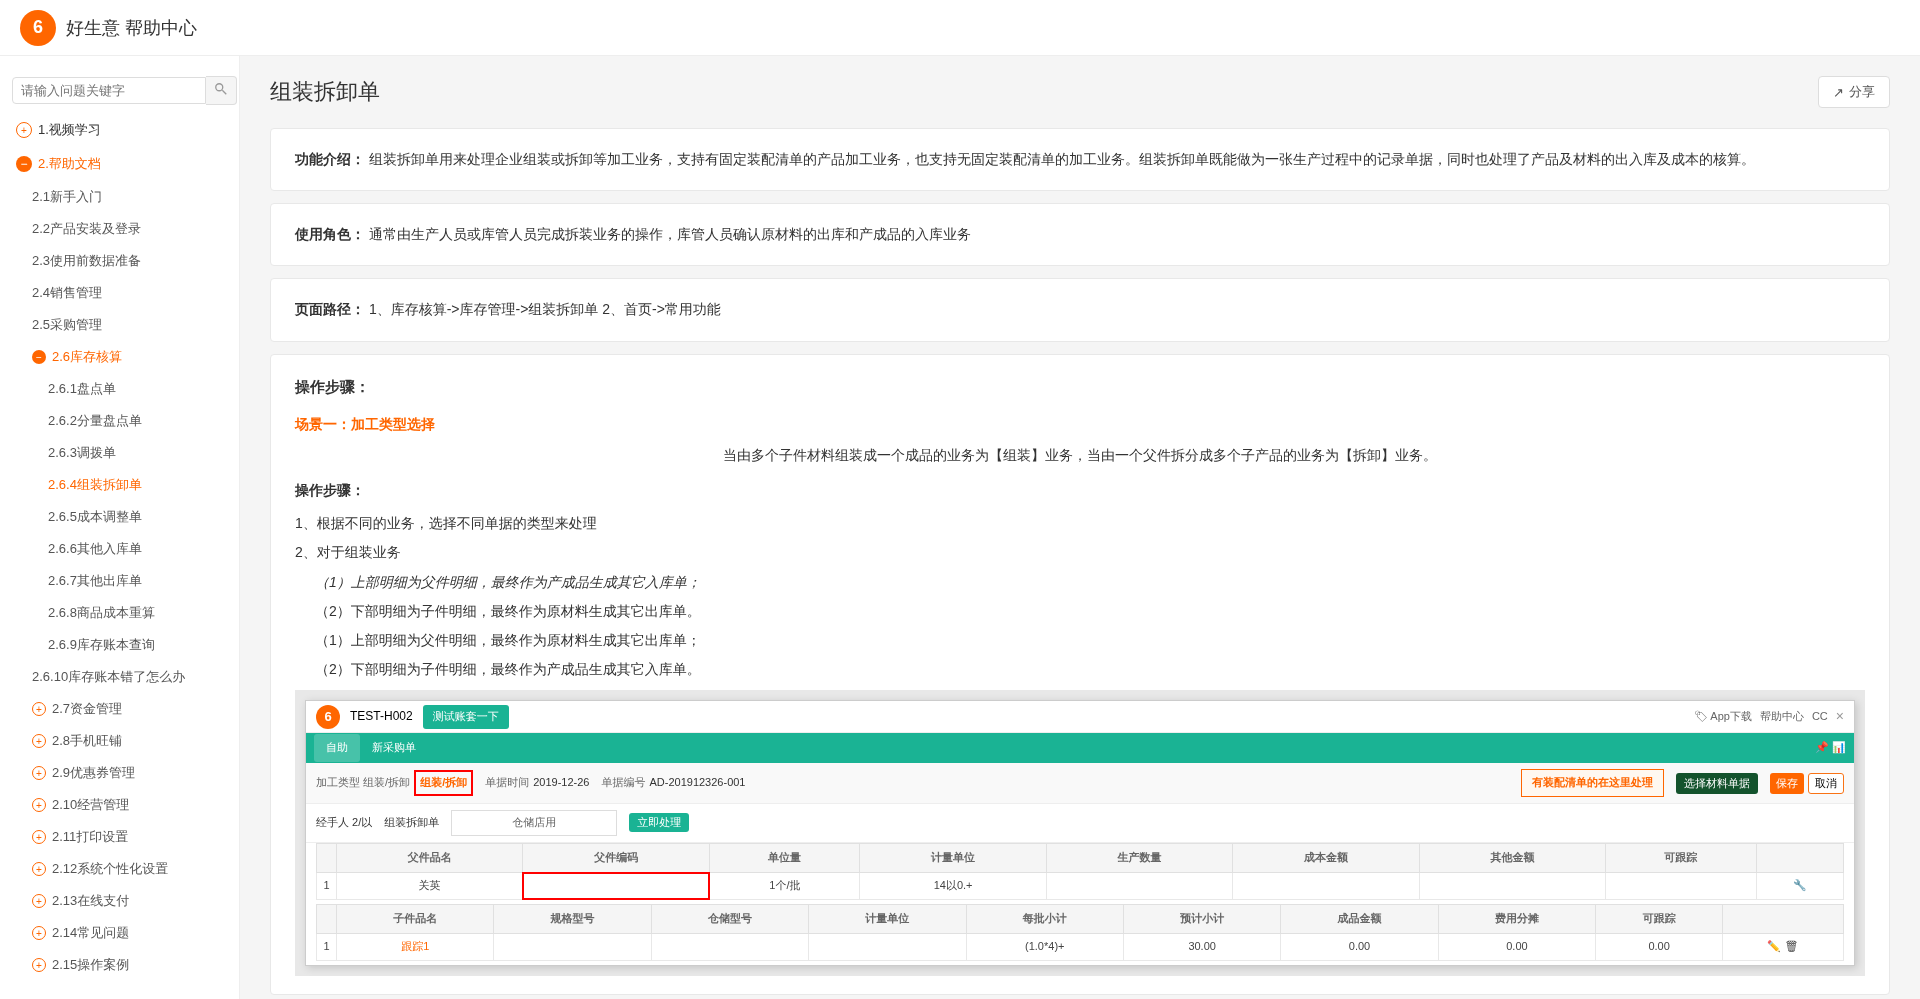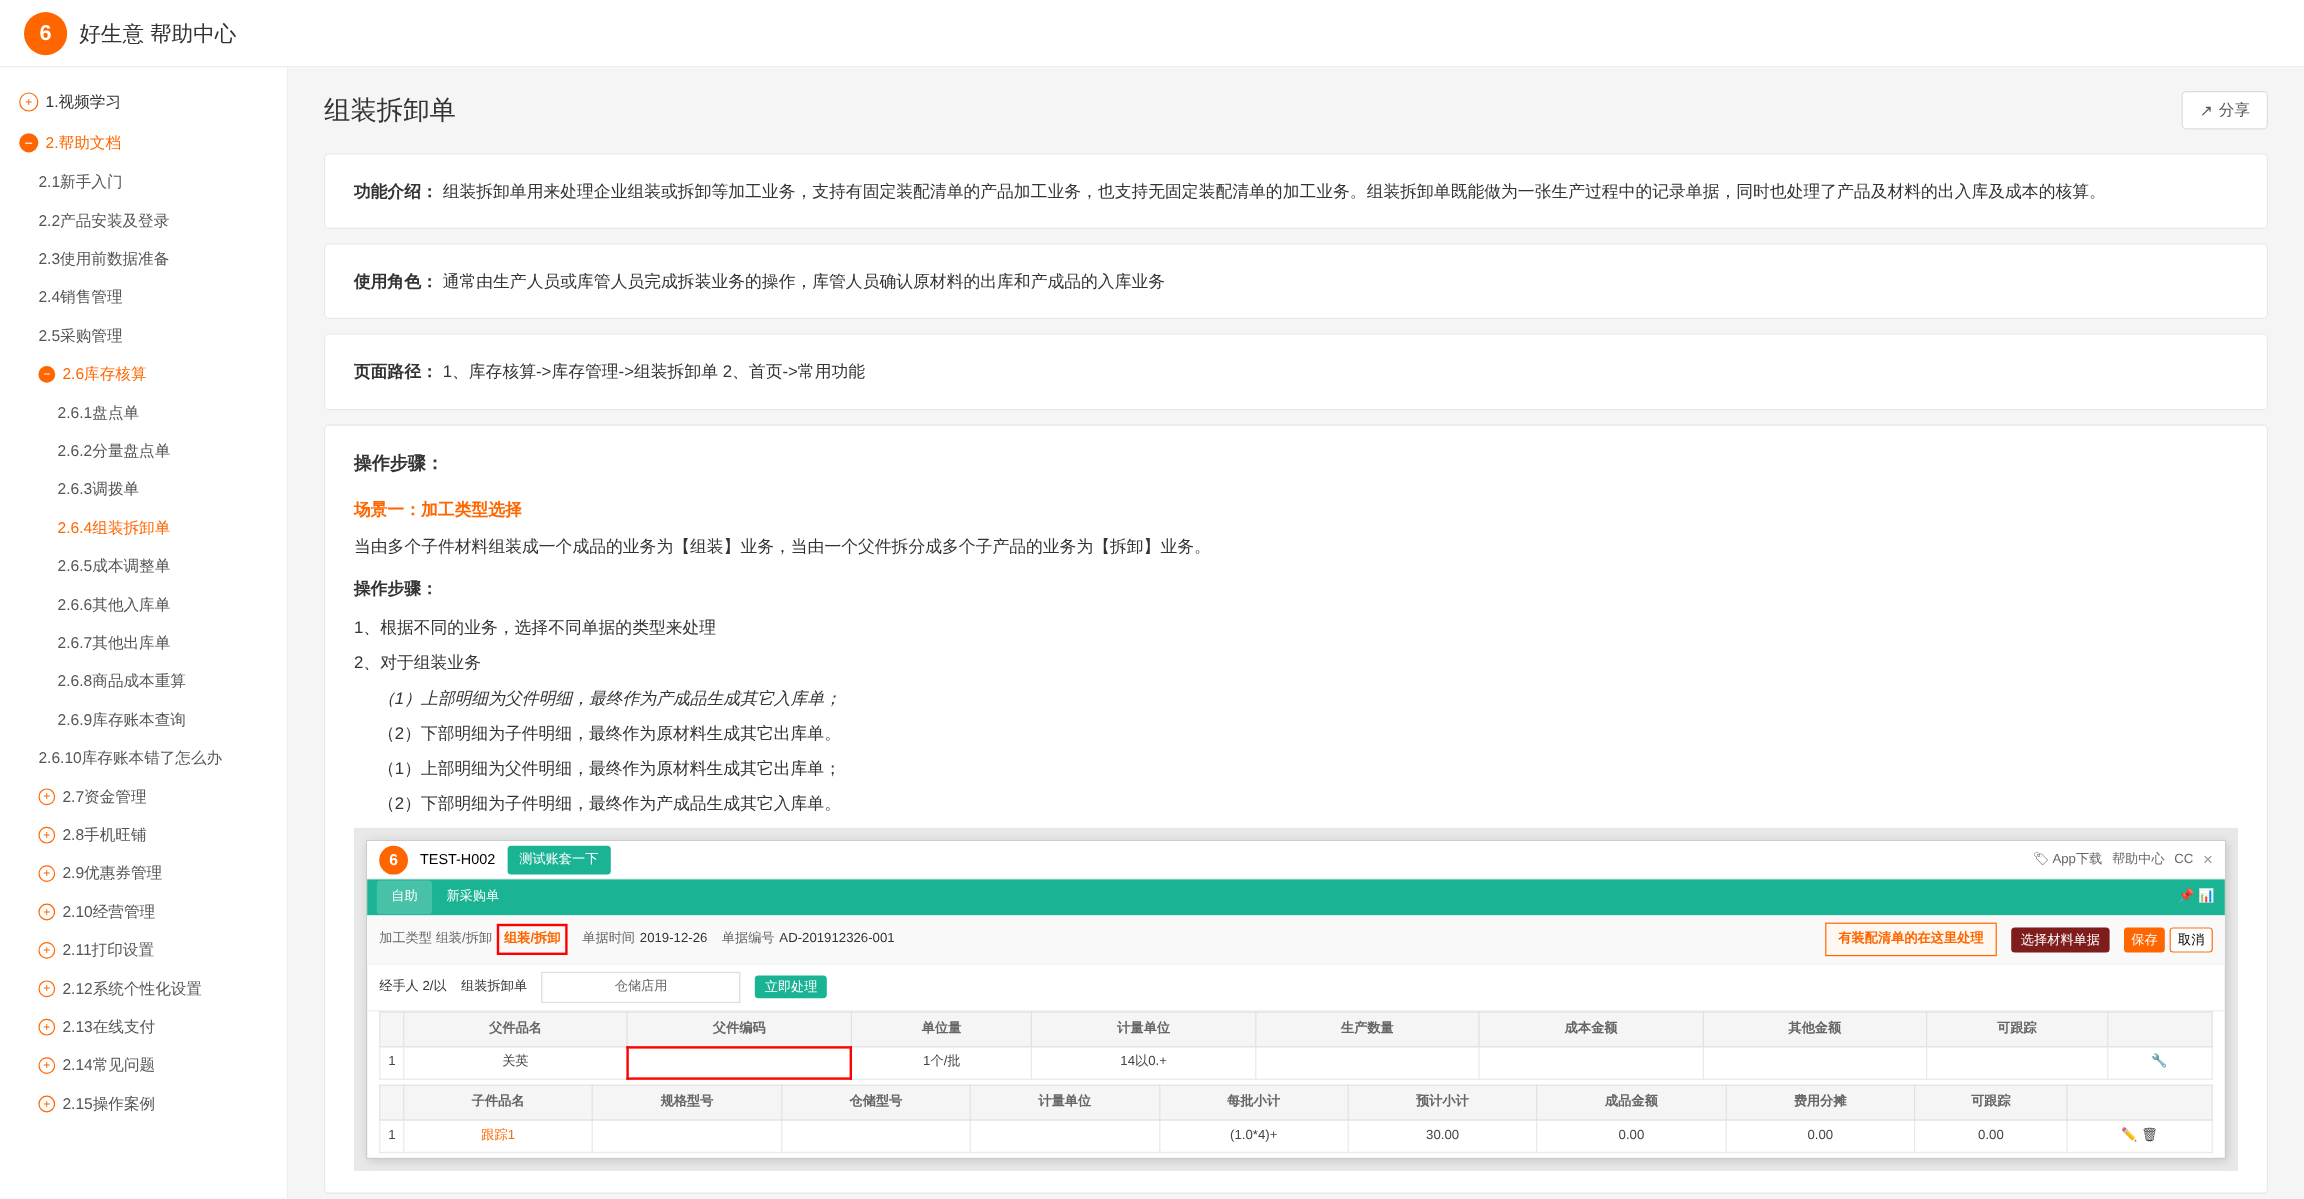--- a/index.html
+++ b/index.html
@@ -54,20 +54,29 @@
 <div class="header">
   <div class="logo-circle">
     <span>6</span>
   </div>
   <span class="header-title">好生意 帮助中心</span>
 </div>
 
 <div class="main-layout">
 
   <div class="sidebar">
+    <div class="search-box">
+      <input class="search-input" type="text" placeholder="请输入问题关键字" style="">
+      <button class="search-btn">
+        <svg viewBox="0 0 16 16">
+            <circle cx="6" cy="6" r="4" stroke="#999" stroke-width="1.5" fill="none"></circle>
+            <line x1="9.5" y1="9.5" x2="14" y2="14" stroke="#999" stroke-width="1.5"></line>
+          </svg>
+      </button>
+    </div>
 
     <div class="nav-section">
 
       <div class="nav-item">
         <span class="icon-circle" style="width:16px;height:16px;border-radius:50%;border:1.5px solid #f60;display:inline-flex;align-items:center;justify-content:center;margin-right:6px;font-size:10px;color:#f60;">+</span>
         <span>1.视频学习</span>
       </div>
 
       <div class="nav-item" style="color:#f60;">
         <span style="width:16px;height:16px;border-radius:50%;background:#f60;display:inline-flex;align-items:center;justify-content:center;margin-right:6px;color:white;font-size:12px;">−</span>
@@ -184,21 +193,21 @@
 
     <div class="content-block">
       <span class="label">页面路径：</span>
       <span>1、库存核算-&gt;库存管理-&gt;组装拆卸单 2、首页-&gt;常用功能</span>
     </div>
 
     <div class="content-block">
       <div class="section-title">操作步骤：</div>
 
       <div class="subsection-title">场景一：加工类型选择</div>
-      <div class="normal-text" style="margin-bottom:10px;">当由多个子件材料组装成一个成品的业务为【组装】业务，当由一个父件拆分成多个子产品的业务为【拆卸】业务。</div>
+      <div class="normal-text" style="margin-bottom:10px;text-align:center;">当由多个子件材料组装成一个成品的业务为【组装】业务，当由一个父件拆分成多个子产品的业务为【拆卸】业务。</div>
 
       <div style="font-weight:bold;margin-bottom:8px;">操作步骤：</div>
       <div class="normal-text" style="margin-bottom:4px;">1、根据不同的业务，选择不同单据的类型来处理</div>
       <div class="normal-text" style="margin-bottom:4px;">2、对于组装业务</div>
       <div class="normal-text indented" style="margin-bottom:4px;font-style:italic;">（1）上部明细为父件明细，最终作为产成品生成其它入库单；</div>
       <div class="normal-text indented" style="margin-bottom:4px;">（2）下部明细为子件明细，最终作为原材料生成其它出库单。</div>
       <div class="normal-text indented" style="margin-bottom:4px;">（1）上部明细为父件明细，最终作为原材料生成其它出库单；</div>
       <div class="normal-text indented" style="margin-bottom:8px;">（2）下部明细为子件明细，最终作为产成品生成其它入库单。</div>
 
       <div class="screenshot-wrapper" style="position:relative;">
@@ -230,21 +239,21 @@
             <div style="display:flex;align-items:center;gap:4px;">
               <span style="font-size:11px;color:#666;">单据时间</span>
               <span style="font-size:11px;">2019-12-26</span>
             </div>
             <div style="display:flex;align-items:flex-start;gap:4px;">
               <span style="font-size:11px;color:#666;">单据编号</span>
               <span style="font-size:11px;">AD-201912326-001</span>
             </div>
 
             <div style="border:1px solid #f60;background:#fff8f0;padding:3px 10px;font-size:11px;color:#f60;font-weight:bold;margin-left:auto;">有装配清单的在这里处理</div>
-            <button style="background:#7f1d1d;color:white;border:none;padding:3px 8px;font-size:11px;border-radius:3px;cursor:pointer;">选择材料单据</button>
+            <button style="background:#14532d;color:white;border:none;padding:3px 8px;font-size:11px;border-radius:3px;cursor:pointer;">选择材料单据</button>
             <div style="display:flex;gap:4px;">
               <button style="background:#f60;color:white;border:none;padding:2px 6px;font-size:11px;border-radius:3px;cursor:pointer;">保存</button>
               <button style="background:#fff;border:1px solid #f97316;padding:2px 6px;font-size:11px;border-radius:3px;cursor:pointer;">取消</button>
             </div>
           </div>
 
           <div style="padding:6px 10px;border-bottom:1px solid #eee;display:flex;align-items:center;gap:12px;font-size:11px;">
             <span>经手人 2/以</span>
             <span>组装拆卸单</span>
             <div style="border:1px solid #ddd;padding:2px 60px;color:#666;">仓储店用</div>

